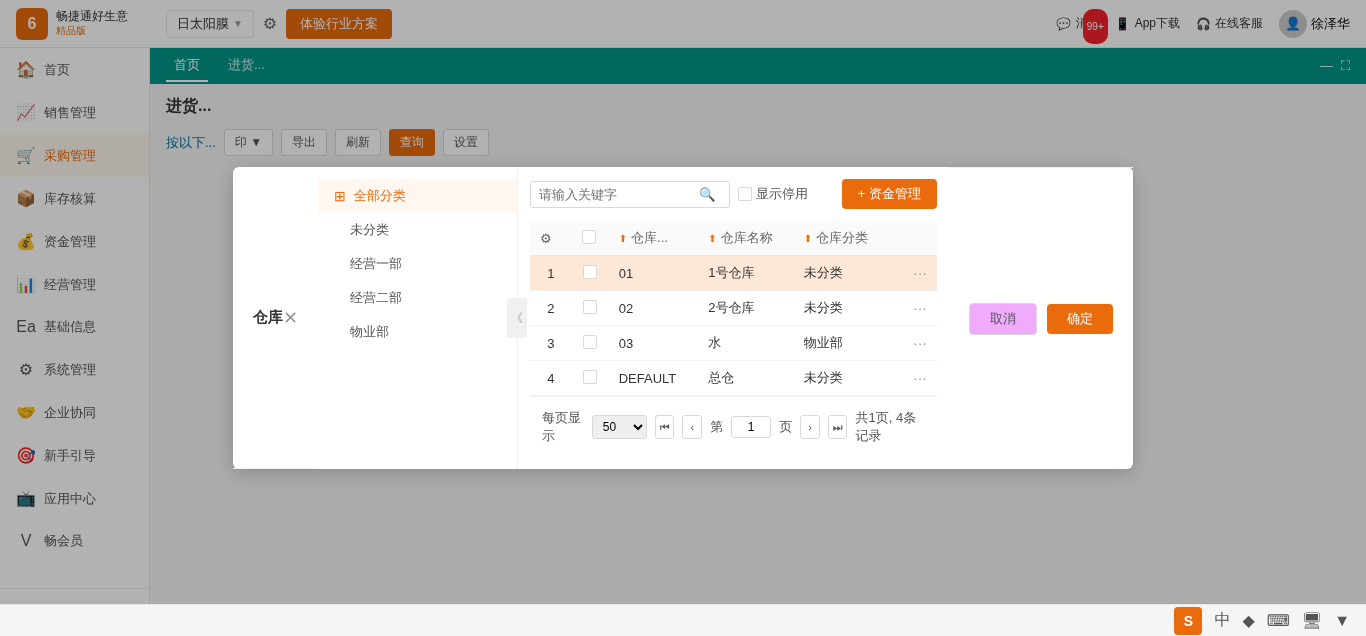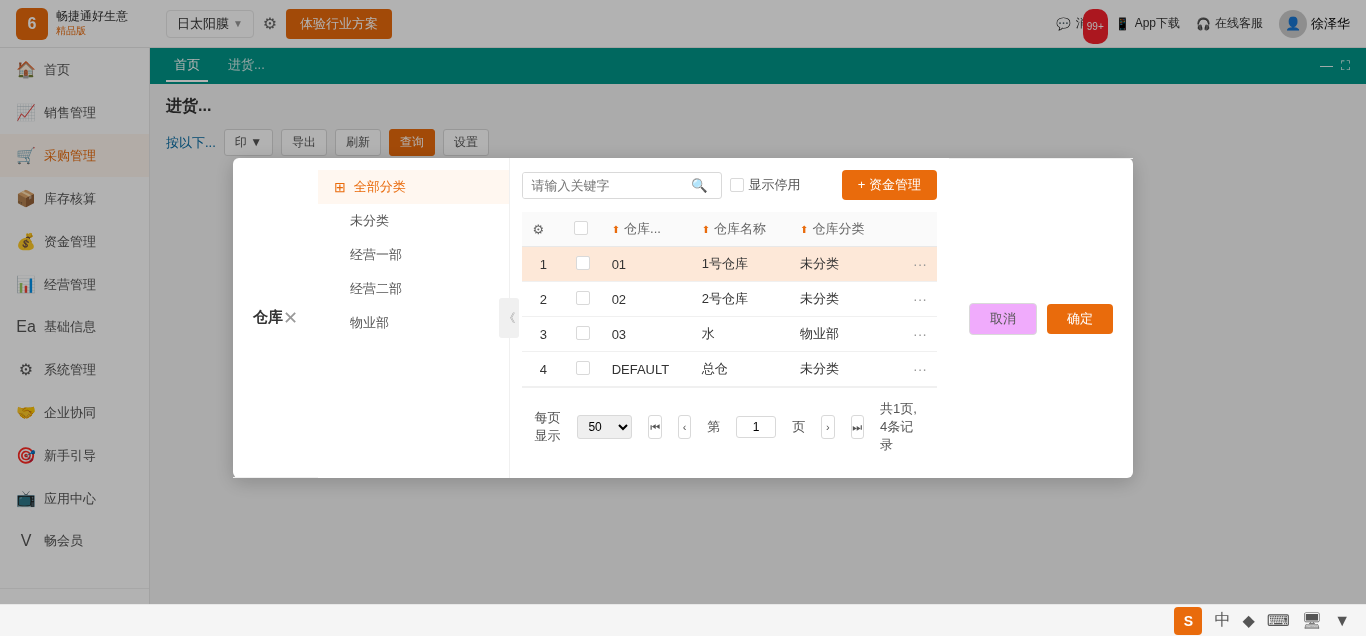--- a/index.html
+++ b/index.html
@@ -181,21 +181,21 @@
     .col-code { width: 100px; }
     .col-name { width: 150px; }
     .col-cat { width: 150px; }
     .col-extra { width: 60px; text-align: right; }
     .sort-icon { color: #e96b0c; font-size: 10px; margin-right: 4px; }
     .ellipsis-btn { color: #999; cursor: pointer; font-size: 14px; }
 
     
     .modal-pagination {
       display: flex; align-items: center; justify-content: space-between;
-      padding: 12px; border-top: 1px solid #f0f0f0; gap: 16px; font-size: 13px; color: #555;
+      padding: 12px; border-top: 1px solid #f0f0f0; gap: 8px; font-size: 13px; color: #555;
     }
     .page-size-select {
       border: 1px solid #d9d9d9; border-radius: 3px; padding: 3px 6px; font-size: 12px;
     }
     .page-nav-btn {
       width: 24px; height: 24px; border: 1px solid #d9d9d9; background: #fff;
       border-radius: 3px; cursor: pointer; display: flex; align-items: center; justify-content: center;
       font-size: 11px; color: #555;
     }
     .page-input {

